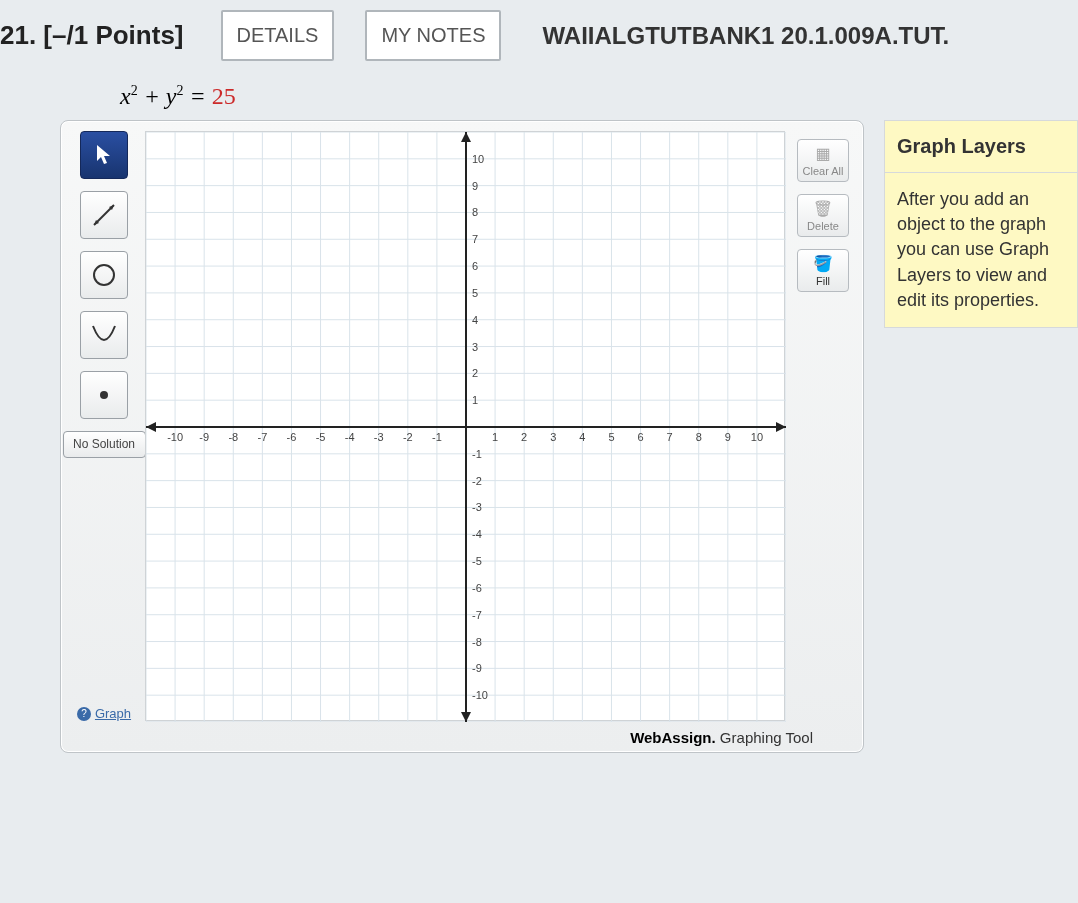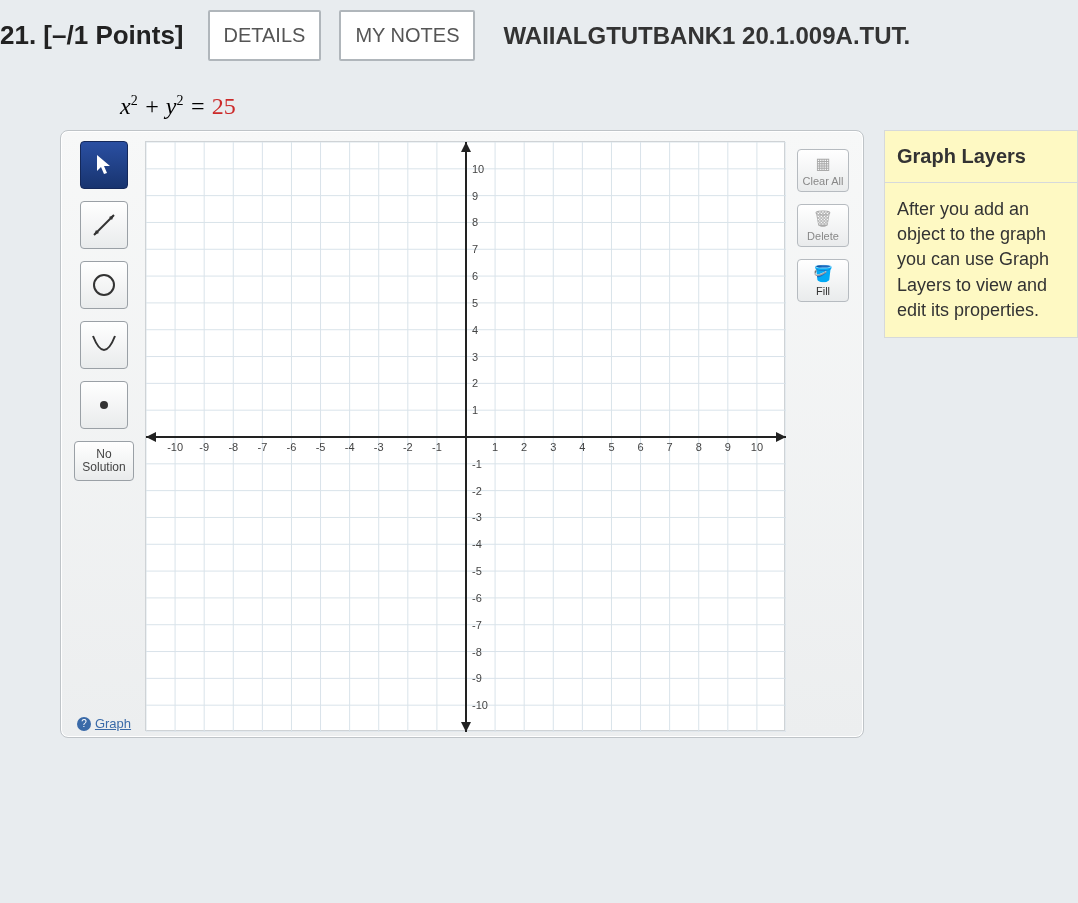--- a/index.html
+++ b/index.html
@@ -6,21 +6,21 @@
   body {
     font-family: Arial, Helvetica, sans-serif;
     background: #e8ecef;
     width: 1078px;
     height: 903px;
     overflow: hidden;
   }
   .header-row {
     display: flex;
     align-items: center;
-    gap: 18px;
+    gap: 31px;
     padding: 10px 0 18px 0;
   }
   .question-num {
     font-size: 26px;
     font-weight: bold;
     color: #222;
     margin-right: 6px;
   }
   .header-btn {
     background: #fff;
@@ -42,21 +42,21 @@
   }
   .prompt {
     font-size: 22px;
     color: #222;
     margin-bottom: 8px;
   }
   .equation {
     font-family: "Times New Roman", serif;
     font-size: 24px;
     font-style: italic;
-    margin: 14px 0 10px 60px;
+    margin: 4px 0 10px 60px;
   }
   .equation .const { color: #cc2a2a; font-style: normal; }
   .equation sup { font-size: 14px; font-style: normal; }
 
   .work-row { display: flex; }
 
   
   .graph-panel {
     background: linear-gradient(#f7f8f8,#eceeef);
     border: 1px solid #bfc4c8;
@@ -86,21 +86,21 @@
     cursor: pointer;
     font-size: 22px;
     color: #333;
   }
   .tool-btn.active {
     background: linear-gradient(#2a4fa2,#18346f);
     border-color: #14285a;
     color: #fff;
   }
   .tool-text-btn {
-    width: 60px;
+    width: 83px;
     background: linear-gradient(#ffffff,#e9ebec);
     border: 1px solid #9aa0a6;
     border-radius: 4px;
     text-align: center;
     font-size: 12px;
     color: #444;
     padding: 6px 2px;
     cursor: pointer;
     line-height: 1.1;
   }
@@ -341,20 +341,23 @@
           <div class="right-btn">
             <span class="ico">🗑</span>
             <span>Delete</span>
           </div>
           <div class="right-btn enabled">
             <span class="ico">🪣</span>
             <span>Fill</span>
           </div>
         </div>
       </div>
+      <div class="footer-brand">
+        <b>WebAssign.</b><span> Graphing Tool</span>
+      </div>
     </div>
 
     <div class="side-panel">
       <div class="sp-head">Graph Layers</div>
       <div class="sp-body">After you add an object to the graph you can use Graph Layers to view and edit its properties.</div>
     </div>
   </div>
 </div>
 
 </body></html>

